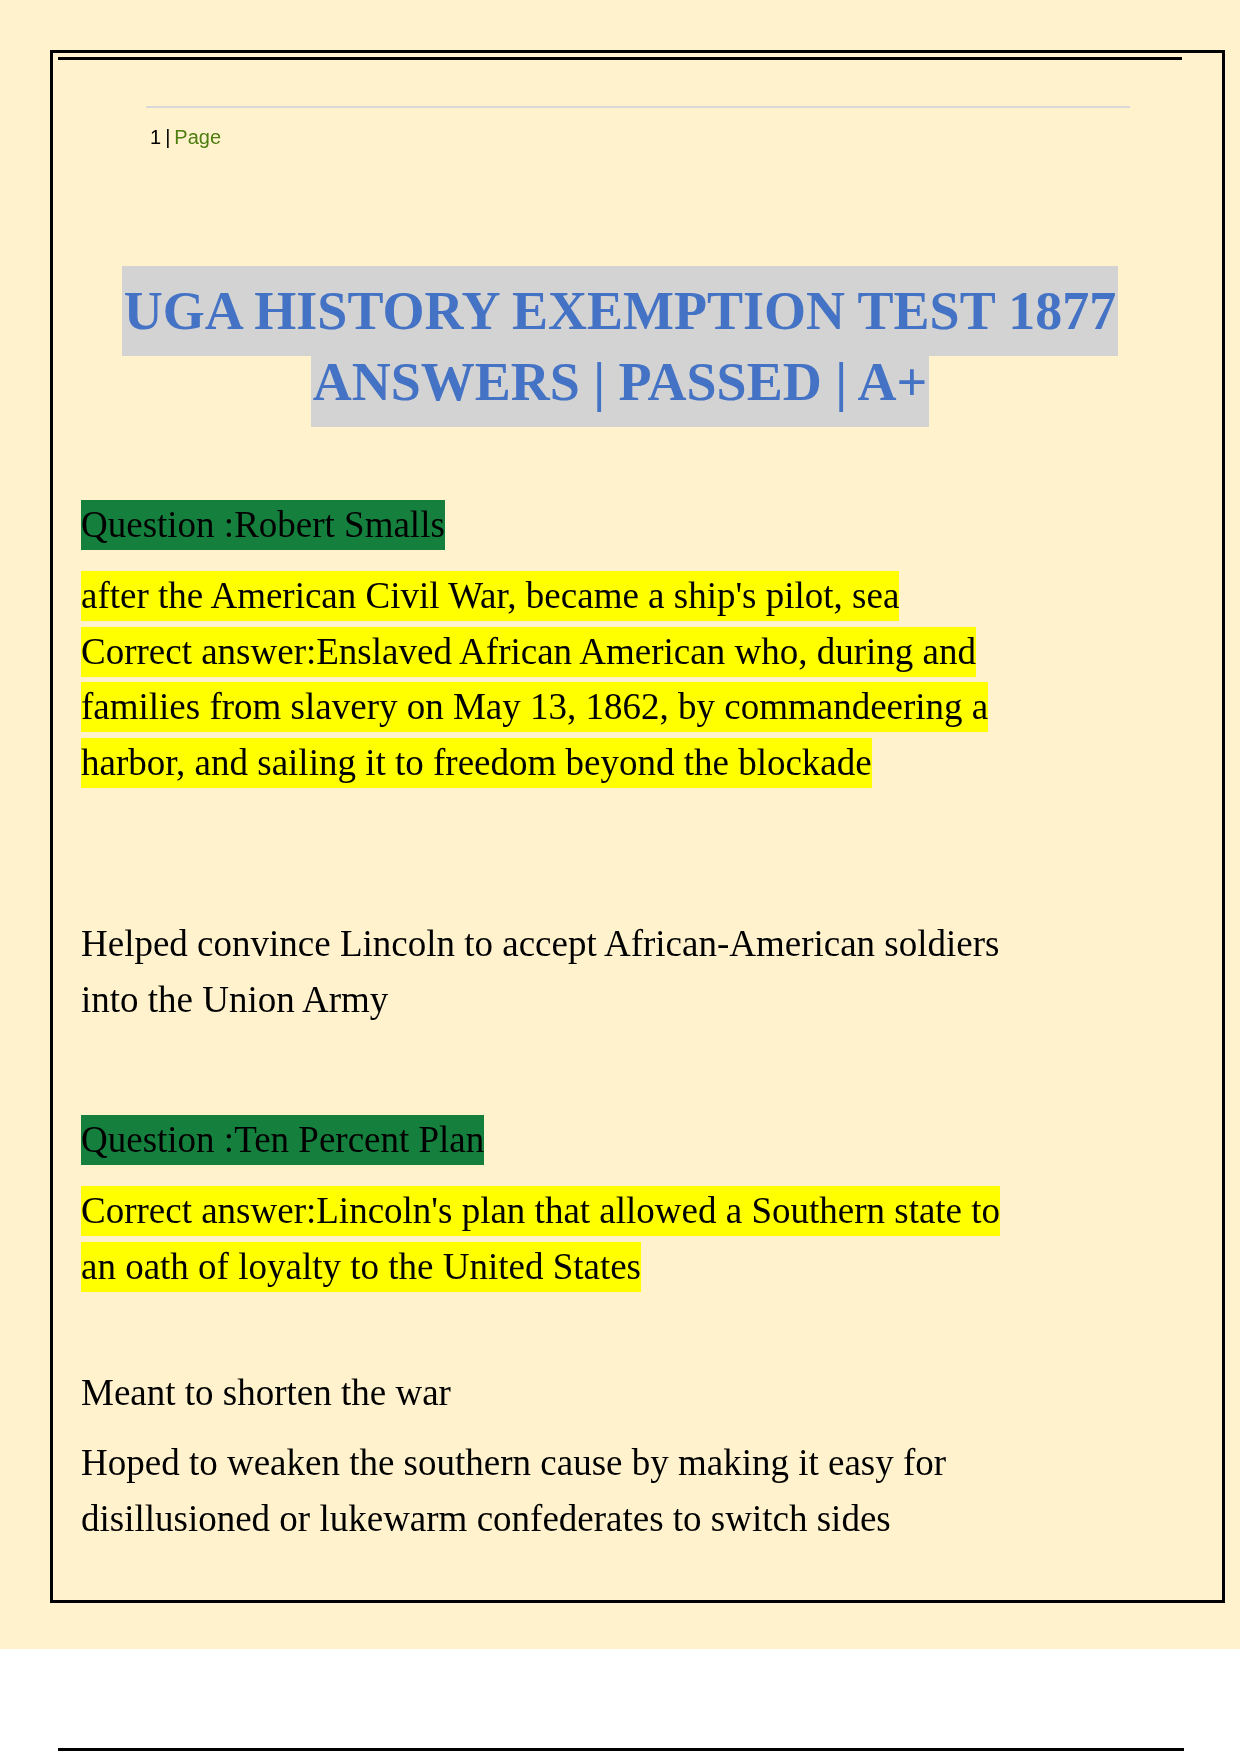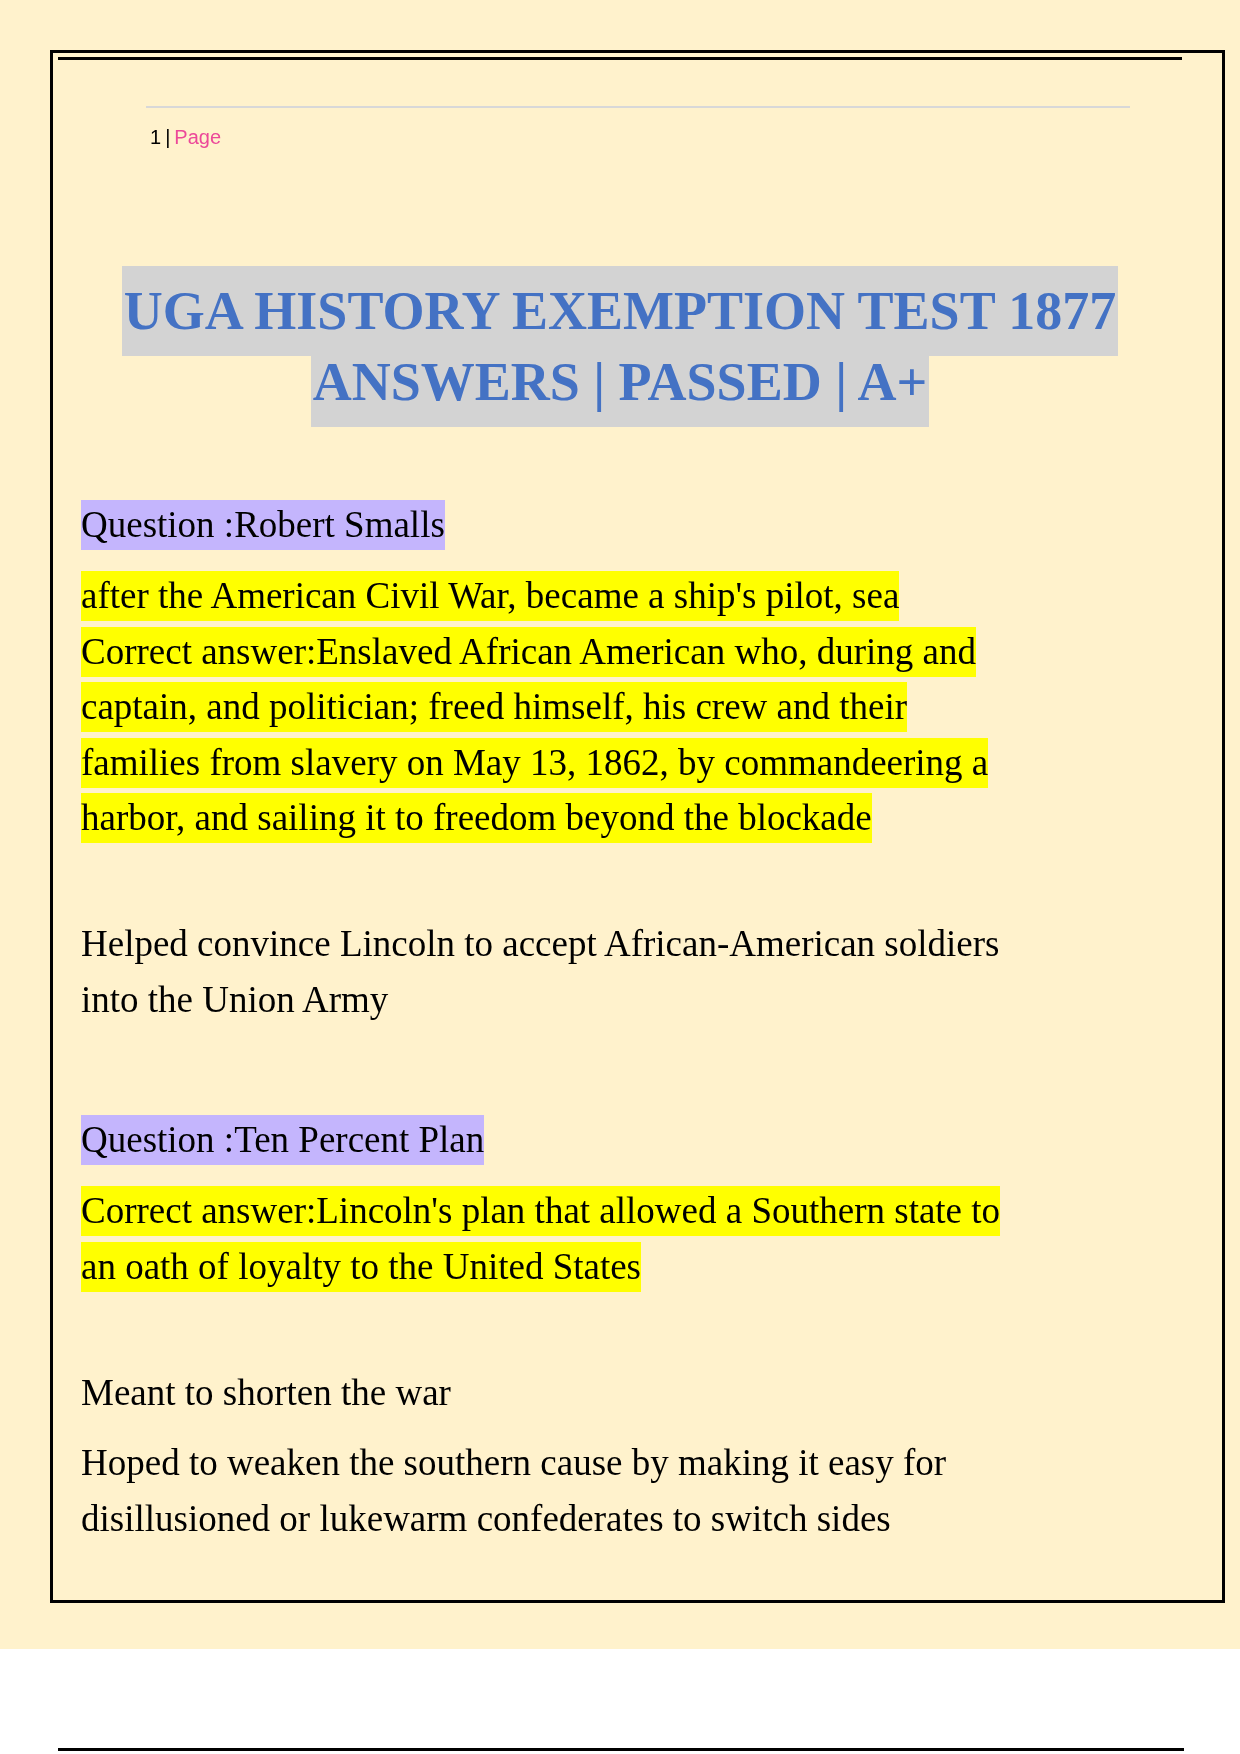--- a/index.html
+++ b/index.html
@@ -23,34 +23,34 @@
   .header-rule {
     position: absolute; left: 146px; top: 106px; width: 984px; height: 2px;
     background: #d8d8d8;
   }
   .page-num {
     position: absolute; left: 150px; top: 124px;
     font-family: "Liberation Sans", "DejaVu Sans", sans-serif;
     font-size: 20px; line-height: 26px; color: #000;
   }
   .page-num .sep { margin: 0 4px; }
-  .page-num .lbl { color: #ec4899; }
+  .page-num .lbl { color: #4d7c0f; }
 
   .title {
     position: absolute; left: 60px; top: 276px; width: 1120px;
     text-align: center;
     font-weight: bold; font-size: 54px; line-height: 71px;
     color: #4472c4;
   }
   .title .tl {
     background: #d3d3d3; padding: 15px 2px;
   }
 
   .blk { position: absolute; left: 81px; color: #000; font-size: 37px; line-height: 55.5px; }
-  .hl-gray { background: #c4b5fd; }
+  .hl-gray { background: #15803d; }
   .hl-yellow { background: #ffff00; }
   .line { display: block; white-space: nowrap; }
   .line span { padding: 4px 0 5px 0; }
 
   .bottom-line {
     position: absolute; left: 58px; top: 1748px; width: 1126px; height: 3px;
     background: #000;
   }
 </style>
 </head>
@@ -70,21 +70,20 @@
   <div><span class="tl">ANSWERS | PASSED | A+</span></div>
 </div>
 
 <div class="blk" style="top:497px;">
   <span class="line"><span class="hl-gray">Question :Robert Smalls</span></span>
 </div>
 
 <div class="blk" style="top:568px;">
   <span class="line"><span class="hl-yellow">after the American Civil War, became a ship's pilot, sea</span></span>
   <span class="line"><span class="hl-yellow">Correct answer:Enslaved African American who, during and</span></span>
-  <span class="line"><span class="hl-yellow">captain, and politician; freed himself, his crew and their</span></span>
   <span class="line"><span class="hl-yellow">families from slavery on May 13, 1862, by commandeering a</span></span>
   <span class="line"><span class="hl-yellow">harbor, and sailing it to freedom beyond the blockade</span></span>
 </div>
 
 <div class="blk" style="top:916px;">
   <span class="line">Helped convince Lincoln to accept African-American soldiers</span>
   <span class="line">into the Union Army</span>
 </div>
 
 <div class="blk" style="top:1112px;">

